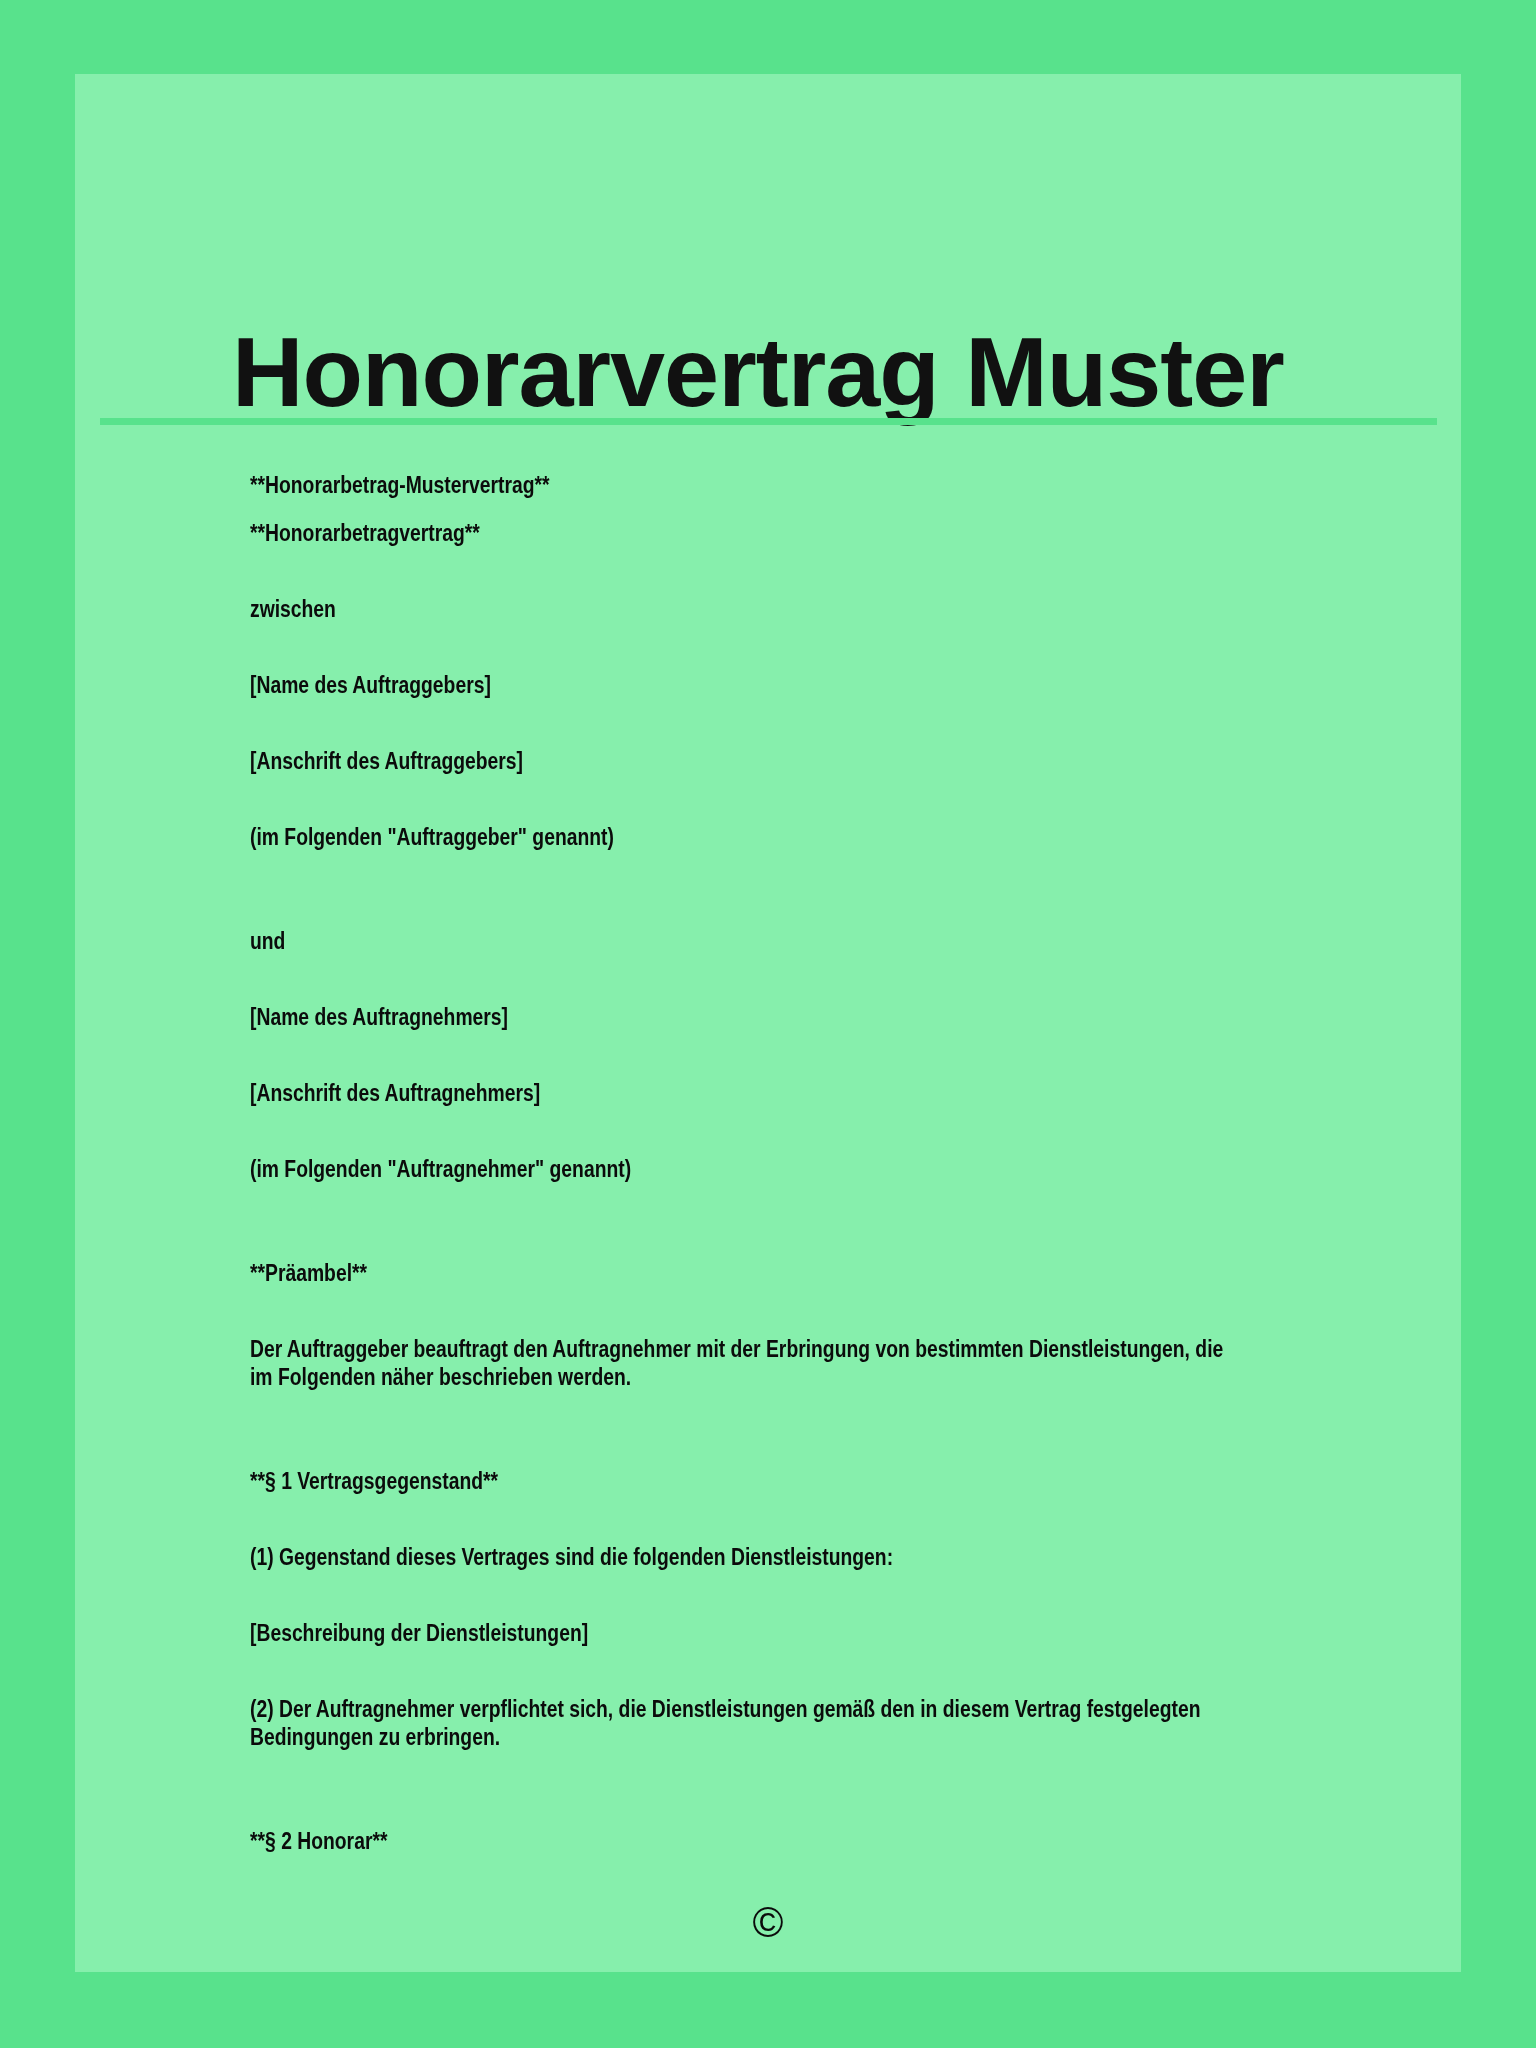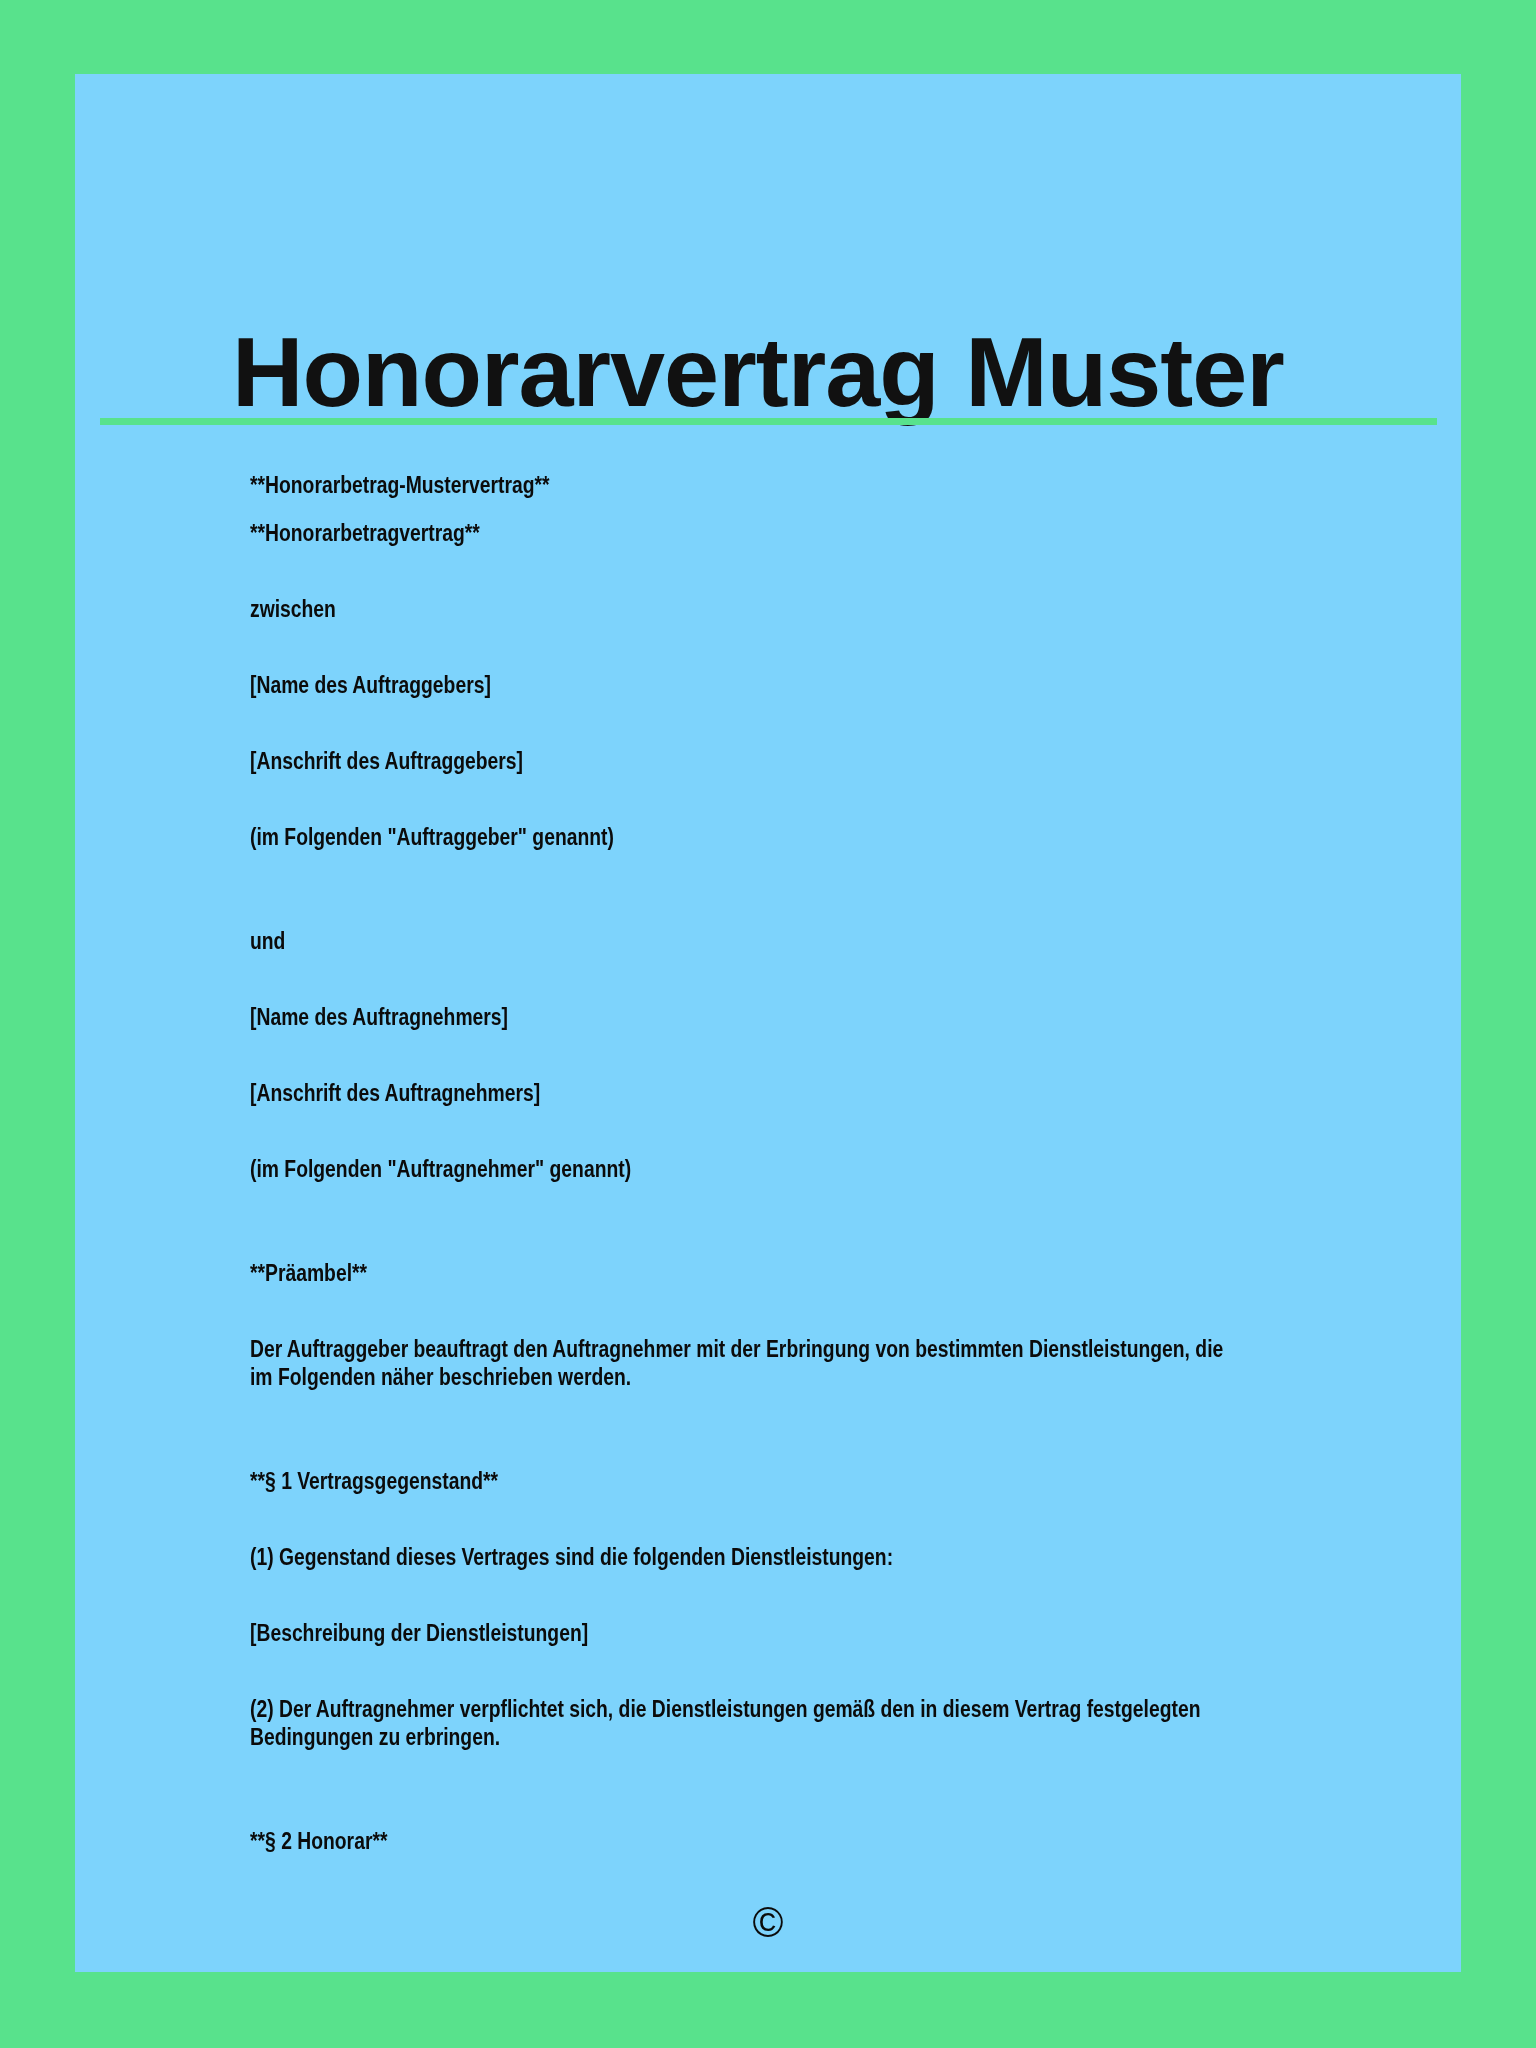--- a/index.html
+++ b/index.html
@@ -65,21 +65,21 @@
     text-align: center;
     font-size: 42px;
     font-weight: normal;
     color: #0B0B0B;
     line-height: 1;
   }
 </style>
 </head>
 <body style="background: rgb(88, 226, 140);">
 
-<div class="card" style="background: #7dd3fc;">
+<div class="card" style="background: #86efac;">
   <h1 class="doc-title">Honorarvertrag Muster</h1>
 
   <div class="divider" style="background: rgb(88, 226, 140);"></div>
 
   <div class="doc-body" style="color: rgb(11, 11, 11);">
       <p class="gap-tight">**Honorarbetrag-Mustervertrag**</p>
       <p class="gap-normal">**Honorarbetragvertrag**</p>
       <p class="gap-normal">zwischen</p>
       <p class="gap-normal">[Name des Auftraggebers]</p>
       <p class="gap-normal">[Anschrift des Auftraggebers]</p>

